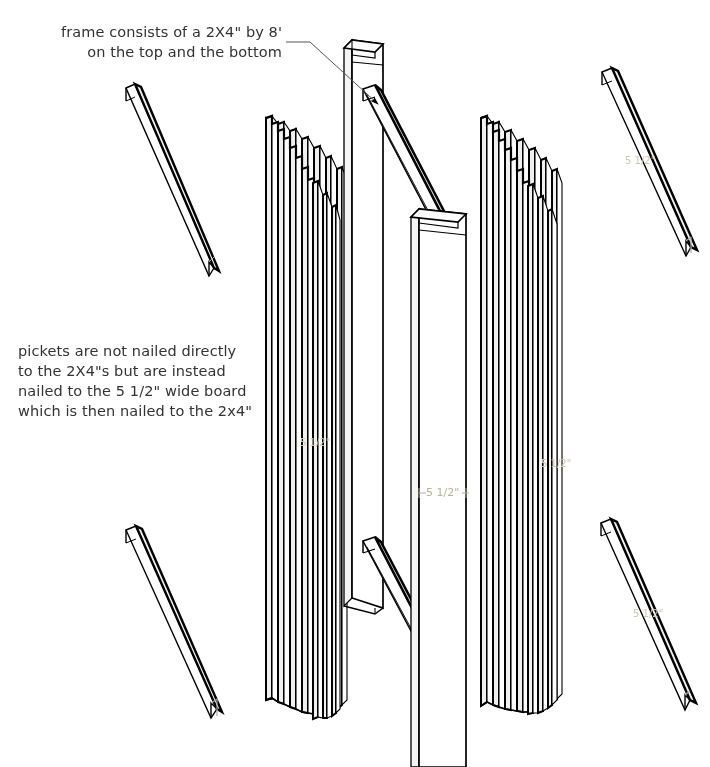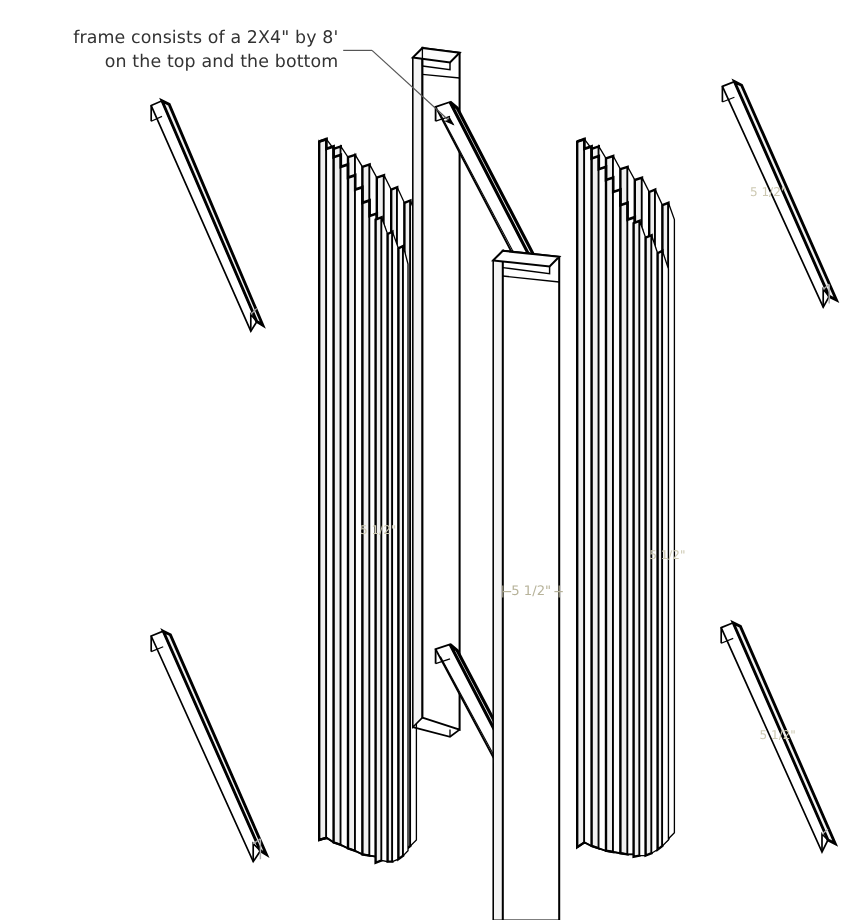--- a/index.html
+++ b/index.html
@@ -245,20 +245,24 @@
     <g>
       <line x1="286" y1="42" x2="310" y2="42" stroke="#555555" stroke-width="1"></line>
       <line x1="310" y1="42" x2="378" y2="104" stroke="#555555" stroke-width="1" marker-end="url(#arrowHead)"></line>
     </g>
 
   </svg>
 
   <div class="ann-text" id="note-frame">frame consists of a 2X4" by 8'
 on the top and the bottom</div>
 
+  <div class="ann-text" id="note-pickets">pickets are not nailed directly
+to the 2X4"s but are instead
+nailed to the 5 1/2" wide board
+which is then nailed to the 2x4"</div>
 
   <div class="dim-label" id="dim-center">5 1/2"</div>
 
   <div class="dim-label dim-faint" id="dim-tr">5 1/2"</div>
 
   <div class="dim-label dim-faint" id="dim-br">5 1/2"</div>
 
   <div class="dim-label dim-faint" id="dim-panelL">5 1/2"</div>
 
   <div class="dim-label dim-faint" id="dim-panelR">5 1/2"</div>

